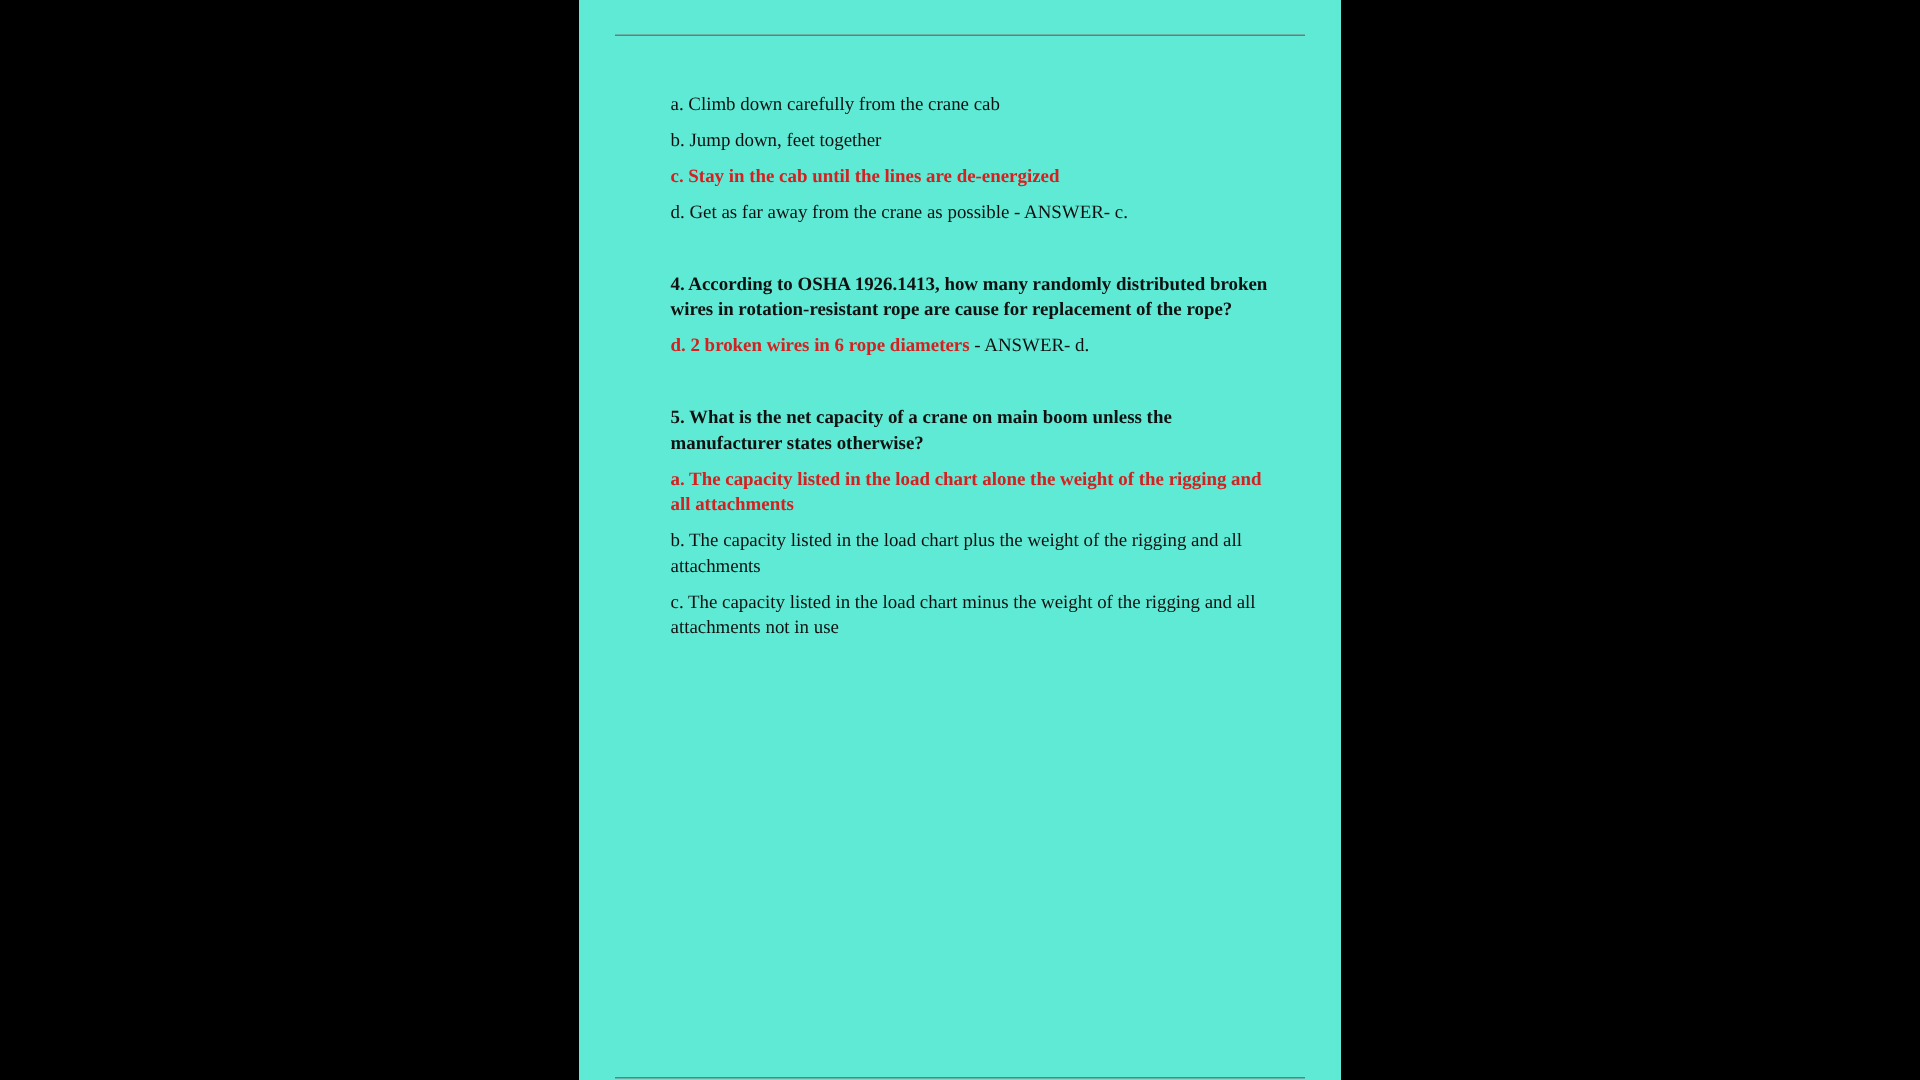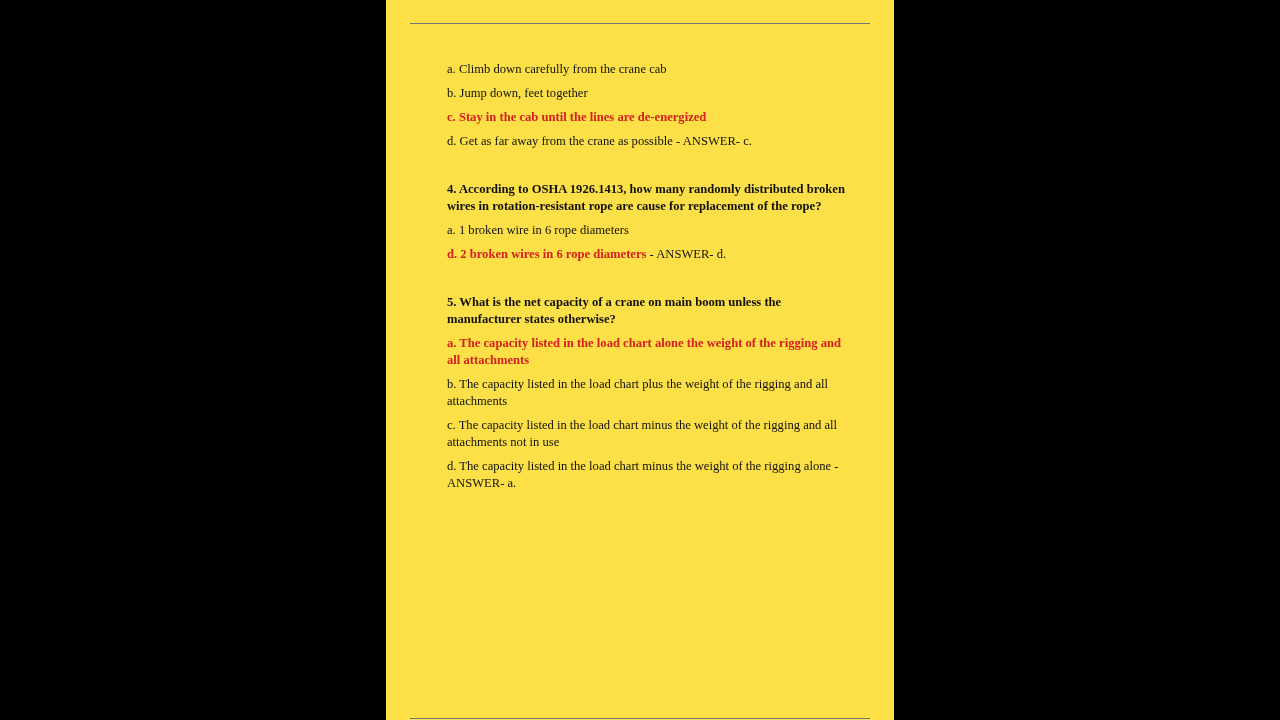--- a/index.html
+++ b/index.html
@@ -1,17 +1,17 @@
 <!DOCTYPE html>
 <html><head>
 <meta charset="utf-8">
 <style>
   html, body { margin:0; padding:0; }
   body { width:1280px; height:720px; background:#000; position:relative; overflow:hidden; }
-  .page { position:absolute; left:386px; top:0; width:508px; height:720px; background:#fde047; }
+  .page { position:absolute; left:386px; top:0; width:508px; height:720px; background:#5eead4; }
   .rule { position:absolute; left:24px; width:460px; height:1px; background:#777; }
   .rule.top { top:23px; }
   .rule.bottom { top:718px; }
   .content { position:absolute; left:61px; top:61px; width:400px;
     font-family:"Liberation Serif", serif; font-size:12.6px; line-height:17px; color:#111; }
   .line { margin:0 0 7px 0; }
   .red { color:#d42020;font-weight:bold; }
   .gap { height:24px; }
   .q { margin-bottom:7px;font-weight:bold; }
 </style>
@@ -27,29 +27,27 @@
       <p class="line">a. Climb down carefully from the crane cab</p>
       <p class="line">b. Jump down, feet together</p>
       <p class="line red">c. Stay in the cab until the lines are de-energized</p>
       <p class="line"><span>d. Get as far away from the crane as possible</span><span> - ANSWER- c.</span></p>
     </div>
 
     <div class="gap"></div>
 
     <div>
       <p class="line q">4. According to OSHA 1926.1413, how many randomly distributed broken wires in rotation-resistant rope are cause for replacement of the rope?</p>
-      <p class="line">a. 1 broken wire in 6 rope diameters</p>
       <p class="line"><span class="red">d. 2 broken wires in 6 rope diameters</span><span> - ANSWER- d.</span></p>
     </div>
 
     <div class="gap"></div>
 
     <div>
       <p class="line q">5. What is the net capacity of a crane on main boom unless the manufacturer states otherwise?</p>
       <p class="line red">a. The capacity listed in the load chart alone the weight of the rigging and all attachments</p>
       <p class="line">b. The capacity listed in the load chart plus the weight of the rigging and all attachments</p>
       <p class="line">c. The capacity listed in the load chart minus the weight of the rigging and all attachments not in use</p>
-      <p class="line"><span>d. The capacity listed in the load chart minus the weight of the rigging alone</span><span> - ANSWER- a.</span></p>
     </div>
   </div>
 
   <div class="rule bottom"></div>
 </div>
 
 </body></html>

